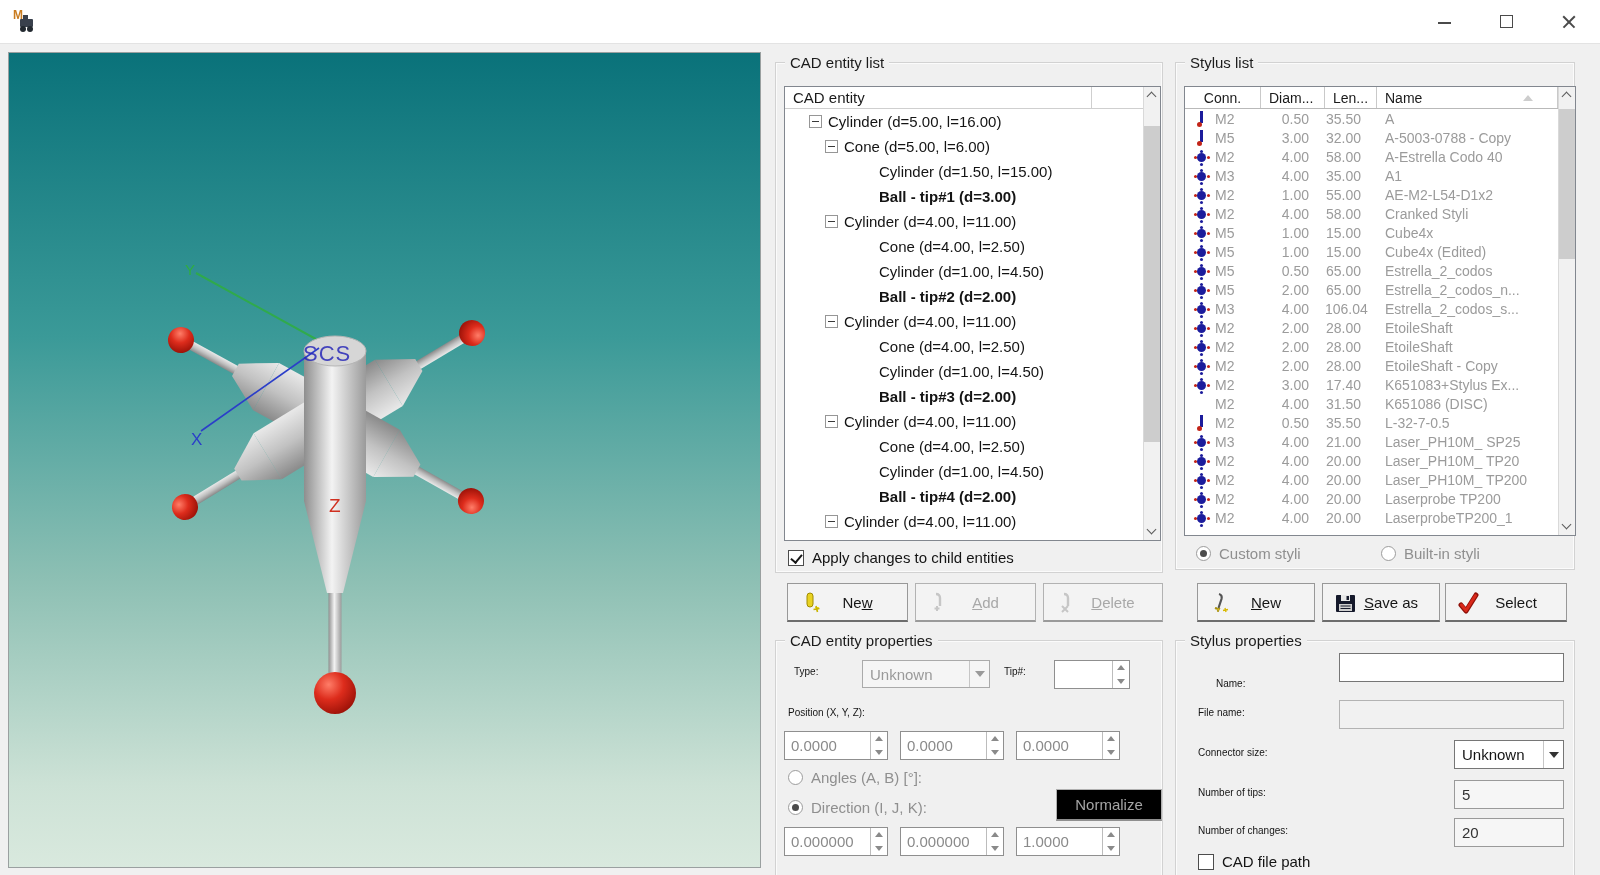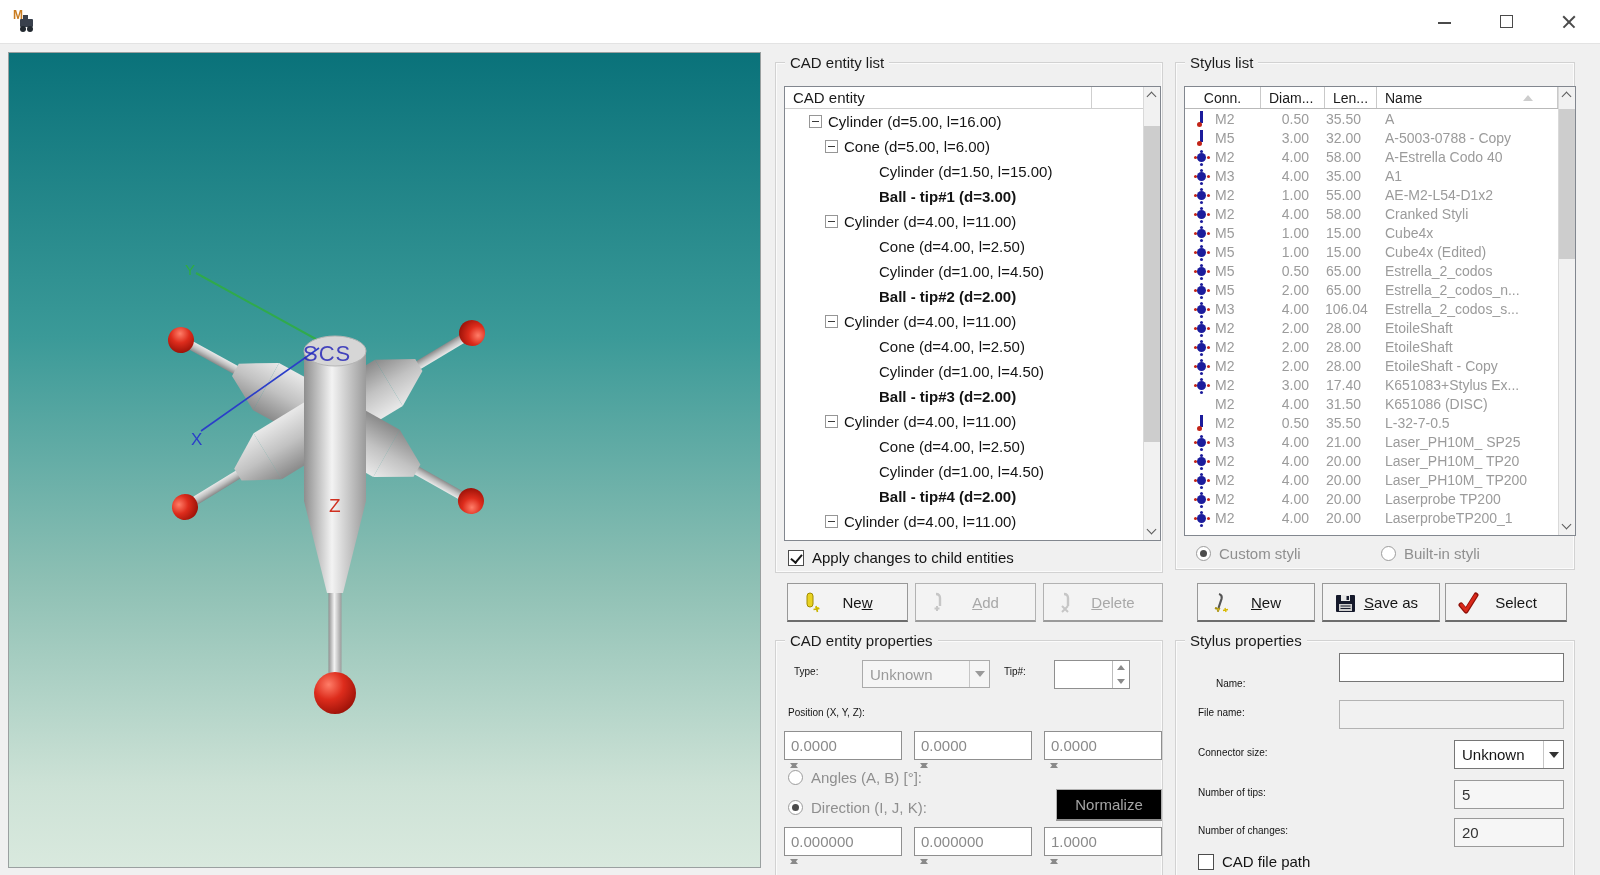--- a/index.html
+++ b/index.html
@@ -76,21 +76,21 @@
   .tbox input { border:0; outline:0; width:100%; background:transparent; font:inherit; color:inherit; }
   .tbox.dim { background:#f1f1f1; border-color:#b3b3b3; }
   .tbox.soft { background:#f6f6f6; border-color:#9a9a9a; color:#333; }
   .spin { display:inline-flex; border:1px solid #8f8f8f; background:#fff; height:29px; }
   .spin input { border:0; outline:0; flex:1; min-width:0; padding-left:6px; font-size:15px; color:#8a8a8a; background:transparent; }
   .spin .ud { width:17px; border-left:1px solid #bcbcbc; display:flex; flex-direction:column; }
   .spin .ud span { flex:1; position:relative; }
   .tri-u { position:absolute; left:4px; top:4px; width:0; height:0; border-left:4px solid transparent; border-right:4px solid transparent; border-bottom:5px solid #8a8a8a; }
   .tri-d { position:absolute; left:4px; top:4px; width:0; height:0; border-left:4px solid transparent; border-right:4px solid transparent; border-top:5px solid #8a8a8a; }
   .spinrow { position:absolute; display:flex; gap:12px; }
-  .spinrow .spin { width:118px;flex-direction:column; }
+  .spinrow .spin { width:104px; }
   .flabel { position:absolute; font-size:10px; color:#141414; white-space:nowrap; }
 
   
   .table { position:absolute; left:8px; top:23px; width:392px; height:450px; overflow:hidden; }
   .tab-head { position:absolute; left:0; top:0; right:17px; height:22px; display:grid; grid-template-columns:76px 64px 52px 1fr; font-size:14px; color:#1a1a1a; line-height:22px; border-bottom:1px solid #b9b9b9; background:#fff; }
   .tab-head .hc { border-right:1px solid #c9c9c9; padding-left:8px; position:relative; white-space:nowrap; overflow:hidden; }
   .tab-head .hc:first-child { text-align:center; padding-left:0; }
   .sort-ic { position:absolute; right:24px; top:8px; width:0; height:0; border-left:5px solid transparent; border-right:5px solid transparent; border-bottom:6px solid #cdcdcd; }
   .tab-body { position:absolute; left:0; top:22px; right:17px; bottom:0; }
   .srow { height:19px; display:grid; grid-template-columns:30px 46px 64px 52px 1fr; align-items:center; font-size:14px; color:#9b9b9b; white-space:nowrap; }

